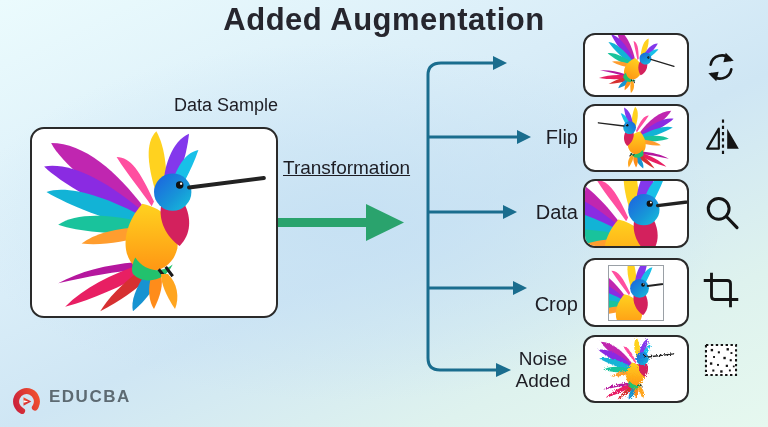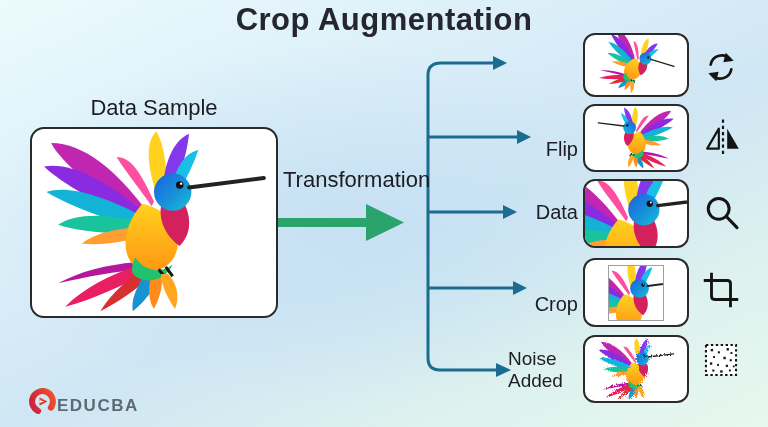--- a/index.html
+++ b/index.html
@@ -18,56 +18,56 @@
     position:relative;width:768px;height:427px;
     background:
       radial-gradient(ellipse 70% 60% at 45% 52%, rgba(197,224,243,.9) 0%, rgba(197,224,243,0) 70%),
       linear-gradient(155deg,#ebfbfd 0%,#d9edf8 38%,#cfe6f4 55%,#def2ee 80%,#e6f8ef 100%);
   }
   .page-title{
     position:absolute;top:2px;left:0;width:768px;text-align:center;
     font-size:31px;font-weight:700;letter-spacing:.5px;color:var(--title-text);
   }
   .sample-label{
-    position:absolute;top:95px;left:30px;width:248px;text-align:center;
-    font-size:22px;color:#1d1d24;
+    position:absolute;top:95px;left:30px;width:248px;text-align:right;
+    font-size:18px;color:#1d1d24;
   }
   .sample-box{
     position:absolute;left:30px;top:127px;width:248px;height:191px;
     background:#fff;border:2px solid var(--box-border);border-radius:14px;
     overflow:hidden;
   }
   .sample-box svg{width:100%;height:100%;}
   .transform-label{
-    position:absolute;left:283px;top:167px;width:140px;
-    font-size:22px;color:#1d1d24;
+    position:absolute;left:283px;top:157px;width:140px;
+    font-size:19px;color:#1d1d24;text-decoration:underline;
   }
   .conn{position:absolute;left:0;top:0;width:768px;height:427px;pointer-events:none;}
   .conn .teal-line{fill:none;stroke:var(--connector-teal);stroke-width:3;}
   .conn .teal-head{fill:var(--connector-teal);stroke:none;}
   .conn .green-shaft{fill:var(--arrow-green);}
   .row-label{
     position:absolute;right:190px;transform:translateY(-50%);
     font-size:20px;color:#1d1d24;white-space:nowrap;
   }
   .row-label.two-line{
-    white-space:normal;width:70px;text-align:left;line-height:22px;font-size:19px;
+    white-space:normal;width:70px;text-align:center;line-height:22px;font-size:19px;
   }
   .img-box{
     position:absolute;left:583px;width:106px;
     background:#fff;border:2px solid var(--box-border);border-radius:12px;
     overflow:hidden;display:flex;align-items:center;justify-content:center;
   }
   .img-box > svg{width:100%;height:100%;}
   .crop-inner{
     width:56px;height:56px;border:1.5px solid #9aa0a6;background:#fff;overflow:hidden;
   }
   .crop-inner svg{width:100%;height:100%;display:block;}
   .op-icon{position:absolute;left:702px;transform:translateY(-50%);display:block;line-height:0;}
-  .brand{position:absolute;left:28px;top:387px;display:flex;align-items:flex-end;gap:0;}
+  .brand{position:absolute;left:12px;top:387px;display:flex;align-items:flex-start;gap:8px;}
   .brand-name{font-size:17px;font-weight:600;letter-spacing:1.5px;color:var(--brand-text);}
 </style>
 </head>
 <body>
 
 <svg width="0" height="0" style="position:absolute" aria-hidden="true">
   <defs>
     <linearGradient id="gHead" x1="0" y1="0" x2="1" y2="1">
       <stop offset="0" stop-color="#1d5fe0"></stop>
         <stop offset="0.6" stop-color="#1796d8"></stop>
@@ -108,21 +108,21 @@
       <circle cx="61" cy="24" r="1.6" fill="#101010"></circle>
       <circle cx="61.6" cy="23.4" r="0.5" fill="#fff"></circle>
       <path d="M52,60 L56,65 M55,59 L58,63" stroke="#1a1a1a" stroke-width="1.3" fill="none"></path>
       <path d="M56,62 C60,66 61,72 59,77 C55,71 53,66 53,62 Z" fill="#ffa51f"></path>
     </g>
   </defs>
 </svg>
 
 <div class="stage">
 
-  <div class="page-title">Crop Augmentation</div>
+  <div class="page-title">Added Augmentation</div>
 
   <svg class="conn" viewBox="0 0 768 427">
     <rect class="green-shaft" x="278" y="218" width="94" height="9"></rect>
     <polygon class="green-shaft" points="366,204 404,222.5 366,241"></polygon>
     <path class="teal-line" d="M441,63 Q428,63 428,75 L428,358 Q428,370 440,370"></path>
     <path class="teal-line" d="M441,63 L493,63"></path>
     <polygon class="teal-head" points="493,56 507,63 493,70"></polygon>
     <path class="teal-line" d="M428,137 L517,137"></path>
     <polygon class="teal-head" points="517,130 531,137 517,144"></polygon>
     <path class="teal-line" d="M428,212 L503,212"></path>
@@ -150,21 +150,21 @@
     <svg width="38" height="38" viewBox="0 0 48 48">
       <g fill="none" stroke="#141414" stroke-width="3.4" stroke-linecap="round">
         <path d="M11,21 A14,14 0 0 1 36,15"></path>
         <path d="M37,27 A14,14 0 0 1 12,33"></path>
       </g>
       <polygon points="30,6 40,16 27,18" fill="#141414"></polygon>
       <polygon points="18,42 8,32 21,30" fill="#141414"></polygon>
     </svg>
   </span>
 
-  <div class="row-label" style="top:149px">Flip</div>
+  <div class="row-label" style="top:137px">Flip</div>
   <div class="img-box" style="top:104px;height:68px">
     <svg viewBox="0 0 100 80">
         <use href="#bird" transform="translate(100 0) scale(-1 1)"></use>
       </svg>
   </div>
   <span class="op-icon" style="top:137px">
     <svg width="42" height="40" viewBox="0 0 50 48">
       <path d="M25,3 V45" stroke="#141414" stroke-width="2.6" stroke-dasharray="4 3.5" fill="none"></path>
       <path d="M6,38 L20,38 L20,14 Z" fill="none" stroke="#141414" stroke-width="2.6" stroke-linejoin="round"></path>
       <path d="M30,14 L44,38 L30,38 Z" fill="#141414"></path>

